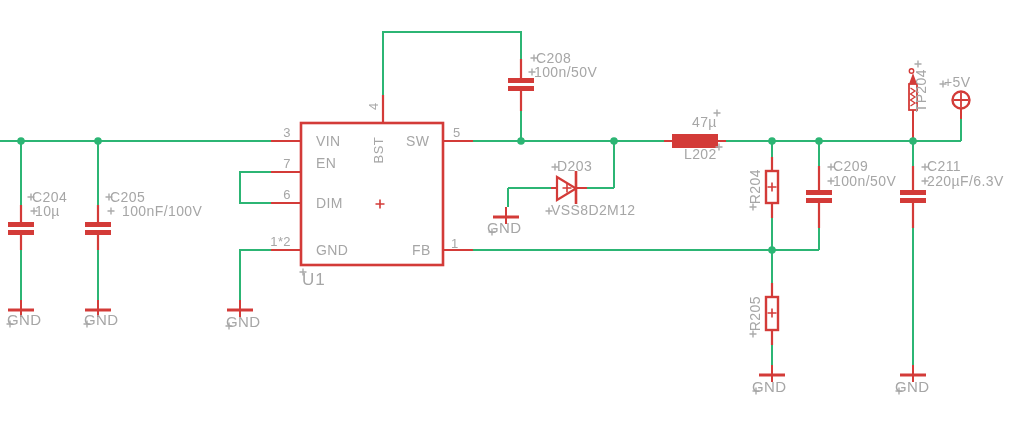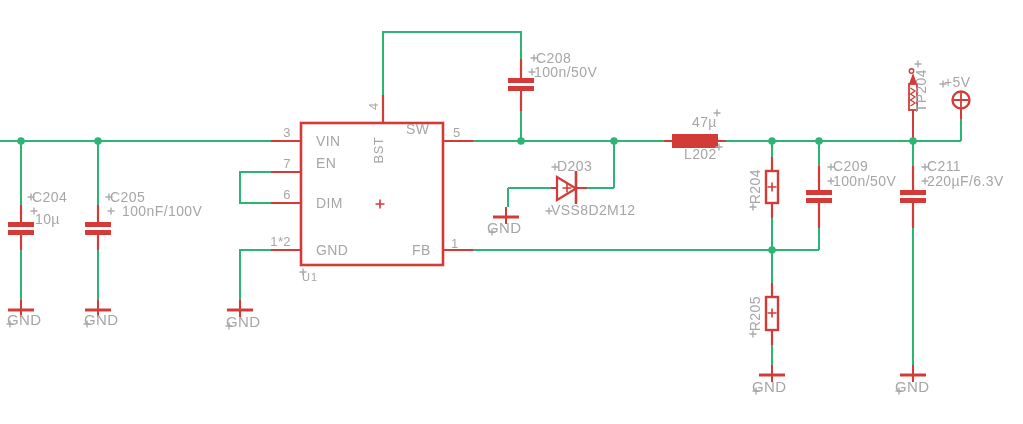--- a/index.html
+++ b/index.html
@@ -4,21 +4,21 @@
 <style>
   html,body{margin:0;padding:0;background:#fff;}
   .stage{
     position:relative;width:1023px;height:424px;background:#ffffff;overflow:hidden;
     font-family:"Liberation Sans","DejaVu Sans",sans-serif;
   }
   .stage svg{position:absolute;left:0;top:0;}
   .t{position:absolute;color:#a6a6a6;font-size:14px;letter-spacing:.4px;
      white-space:nowrap;line-height:1.1;}
   .gnd{font-size:15px;}
-  .big{font-size:11px;letter-spacing:1px;}
+  .big{font-size:17px;letter-spacing:1px;}
   .pin{font-size:13px;}
   .pn-r{width:32px;text-align:right;}
   .rot{transform:rotate(-90deg);transform-origin:center;text-align:center;}
 </style>
 </head>
 <body>
 
 <div class="stage">
 
   <svg width="1023" height="424" viewBox="0 0 1023 424">
@@ -174,34 +174,34 @@
       M767.5 187 h9 M772 182.5 v9
       M767.5 313 h9 M772 308.5 v9"></path>
   </svg>
 
   <div class="t big" style="left:302px;top:271px">U1</div>
 
   <div class="t" style="left:316px;top:134px">VIN</div>
   <div class="t" style="left:316px;top:156px">EN</div>
   <div class="t" style="left:316px;top:196px">DIM</div>
   <div class="t" style="left:316px;top:243px">GND</div>
-  <div class="t" style="left:406px;top:122px">SW</div>
+  <div class="t" style="left:406px;top:134px">SW</div>
   <div class="t" style="left:412px;top:243px">FB</div>
   <div class="t pin rot" style="left:362px;top:143px;width:34px">BST</div>
 
   <div class="t pin pn-r" style="left:259px;top:126px">3</div>
   <div class="t pin pn-r" style="left:259px;top:157px">7</div>
   <div class="t pin pn-r" style="left:259px;top:188px">6</div>
   <div class="t pin pn-r" style="left:259px;top:235px">1*2</div>
   <div class="t pin" style="left:453px;top:126px">5</div>
   <div class="t pin" style="left:451px;top:237px">1</div>
   <div class="t pin rot" style="left:362px;top:99px;width:24px">4</div>
 
   <div class="t" style="left:32px;top:190px">C204</div>
-  <div class="t" style="left:35px;top:212px">10µ</div>
+  <div class="t" style="left:35px;top:204px">10µ</div>
   <div class="t" style="left:110px;top:190px">C205</div>
   <div class="t" style="left:122px;top:204px">100nF/100V</div>
   <div class="t" style="left:536px;top:51px">C208</div>
   <div class="t" style="left:534px;top:65px">100n/50V</div>
   <div class="t" style="left:833px;top:159px">C209</div>
   <div class="t" style="left:833px;top:174px">100n/50V</div>
   <div class="t" style="left:927px;top:159px">C211</div>
   <div class="t" style="left:927px;top:174px">220µF/6.3V</div>
 
   <div class="t" style="left:557px;top:159px">D203</div>

